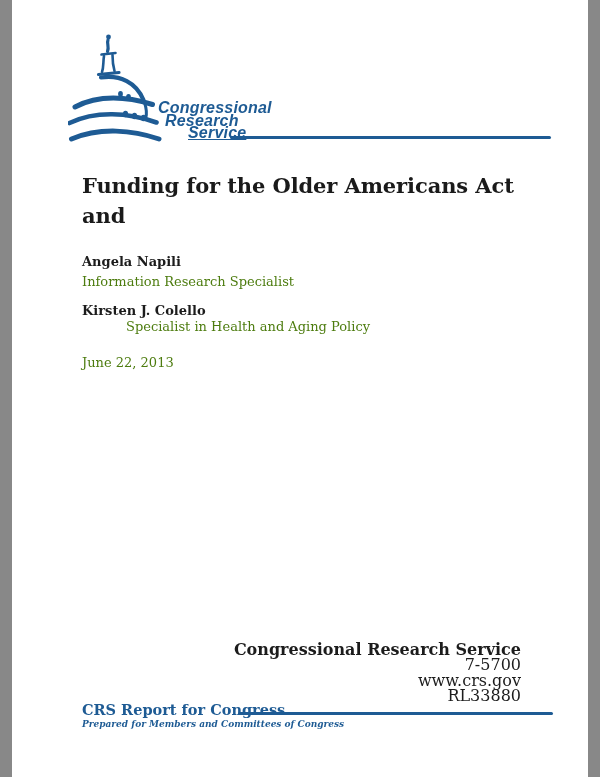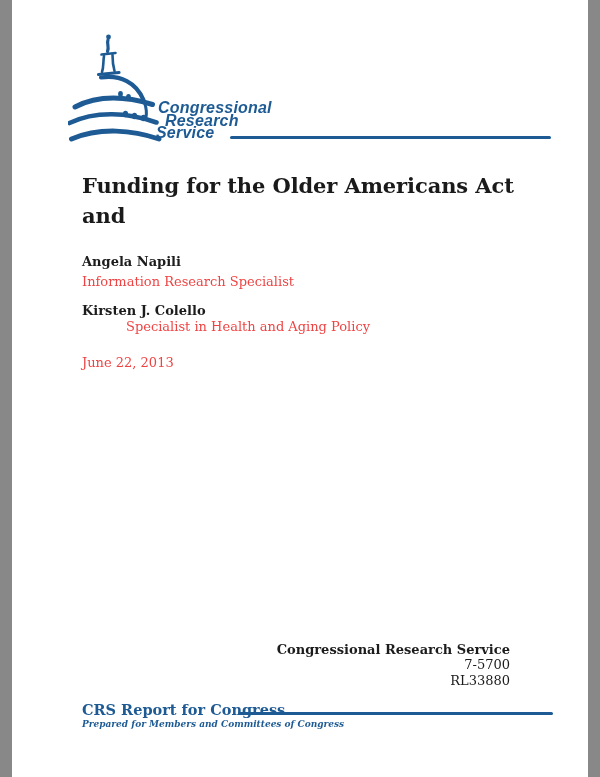--- a/index.html
+++ b/index.html
@@ -17,53 +17,53 @@
     position:absolute;
     font-family:"Liberation Sans", sans-serif;
     font-weight:bold;font-style:italic;
     font-size:16px;line-height:1;
     color:var(--blue);
     letter-spacing:.2px;
     white-space:nowrap;
   }
   #logo-line1{left:146px;top:100px;}
   #logo-line2{left:153px;top:113px;}
-  #logo-line3{left:144px;top:125px;}
+  #logo-line3{left:176px;top:125px;text-decoration:underline;}
   #logo-rule{
     position:absolute;left:218px;top:136px;
     width:321px;height:3px;background:var(--blue);
     border-radius:2px;
   }
   
   #title{
     position:absolute;left:70px;top:171px;width:470px;
     font-size:21px;font-weight:bold;color:#1a1a1a;
     line-height:30px;letter-spacing:-.1px;
   }
   
   .author-name{
     position:absolute;left:70px;
     font-size:13px;font-weight:bold;color:#1c1c1c;line-height:1.2;
     white-space:nowrap;
     text-align:right;
   }
   .author-role, #report-date{
     position:absolute;left:70px;
-    font-size:13px;color:#ef4444;line-height:1.2;
+    font-size:13px;color:#4d7c0f;line-height:1.2;
     white-space:nowrap;
   }
   #author1-name{top:254px;}
   #author1-role{top:274px;}
   #author2-name{top:303px;}
   #author2-role{top:319px;margin-left:44px;}
   #report-date{top:355px;}
   
   #footer-right{
-    position:absolute;right:78px;top:642px;
-    text-align:right;font-size:13px;color:#1c1c1c;
+    position:absolute;right:67px;top:642px;
+    text-align:right;font-size:16px;color:#1c1c1c;
     line-height:15.3px;white-space:nowrap;margin-left:44px;
   }
   #footer-right .org{font-weight:bold;}
   
   #footer-left-title{
     position:absolute;left:70px;top:702px;
     font-size:14.5px;font-weight:bold;color:var(--blue);
     line-height:1.1;white-space:nowrap;
   }
   #footer-rule{
@@ -124,20 +124,21 @@
   <div id="author1-name" class="author-name">Angela Napili</div>
   <div id="author1-role" class="author-role">Information Research Specialist</div>
   <div id="author2-name" class="author-name">Kirsten J. Colello</div>
   <div id="author2-role" class="author-role">Specialist in Health and Aging Policy</div>
 
   <div id="report-date">June 22, 2013</div>
 
   <div id="footer-right">
     <div class="org">Congressional Research Service</div>
     <div>7-5700</div>
+    <div>www.crs.gov</div>
     <div>RL33880</div>
   </div>
 
   <div id="footer-left-title">CRS Report for Congress</div>
   <div id="footer-rule"></div>
   <div id="footer-left-subtitle">Prepared for Members and Committees of Congress</div>
 
 </div>
 
 </body></html>

